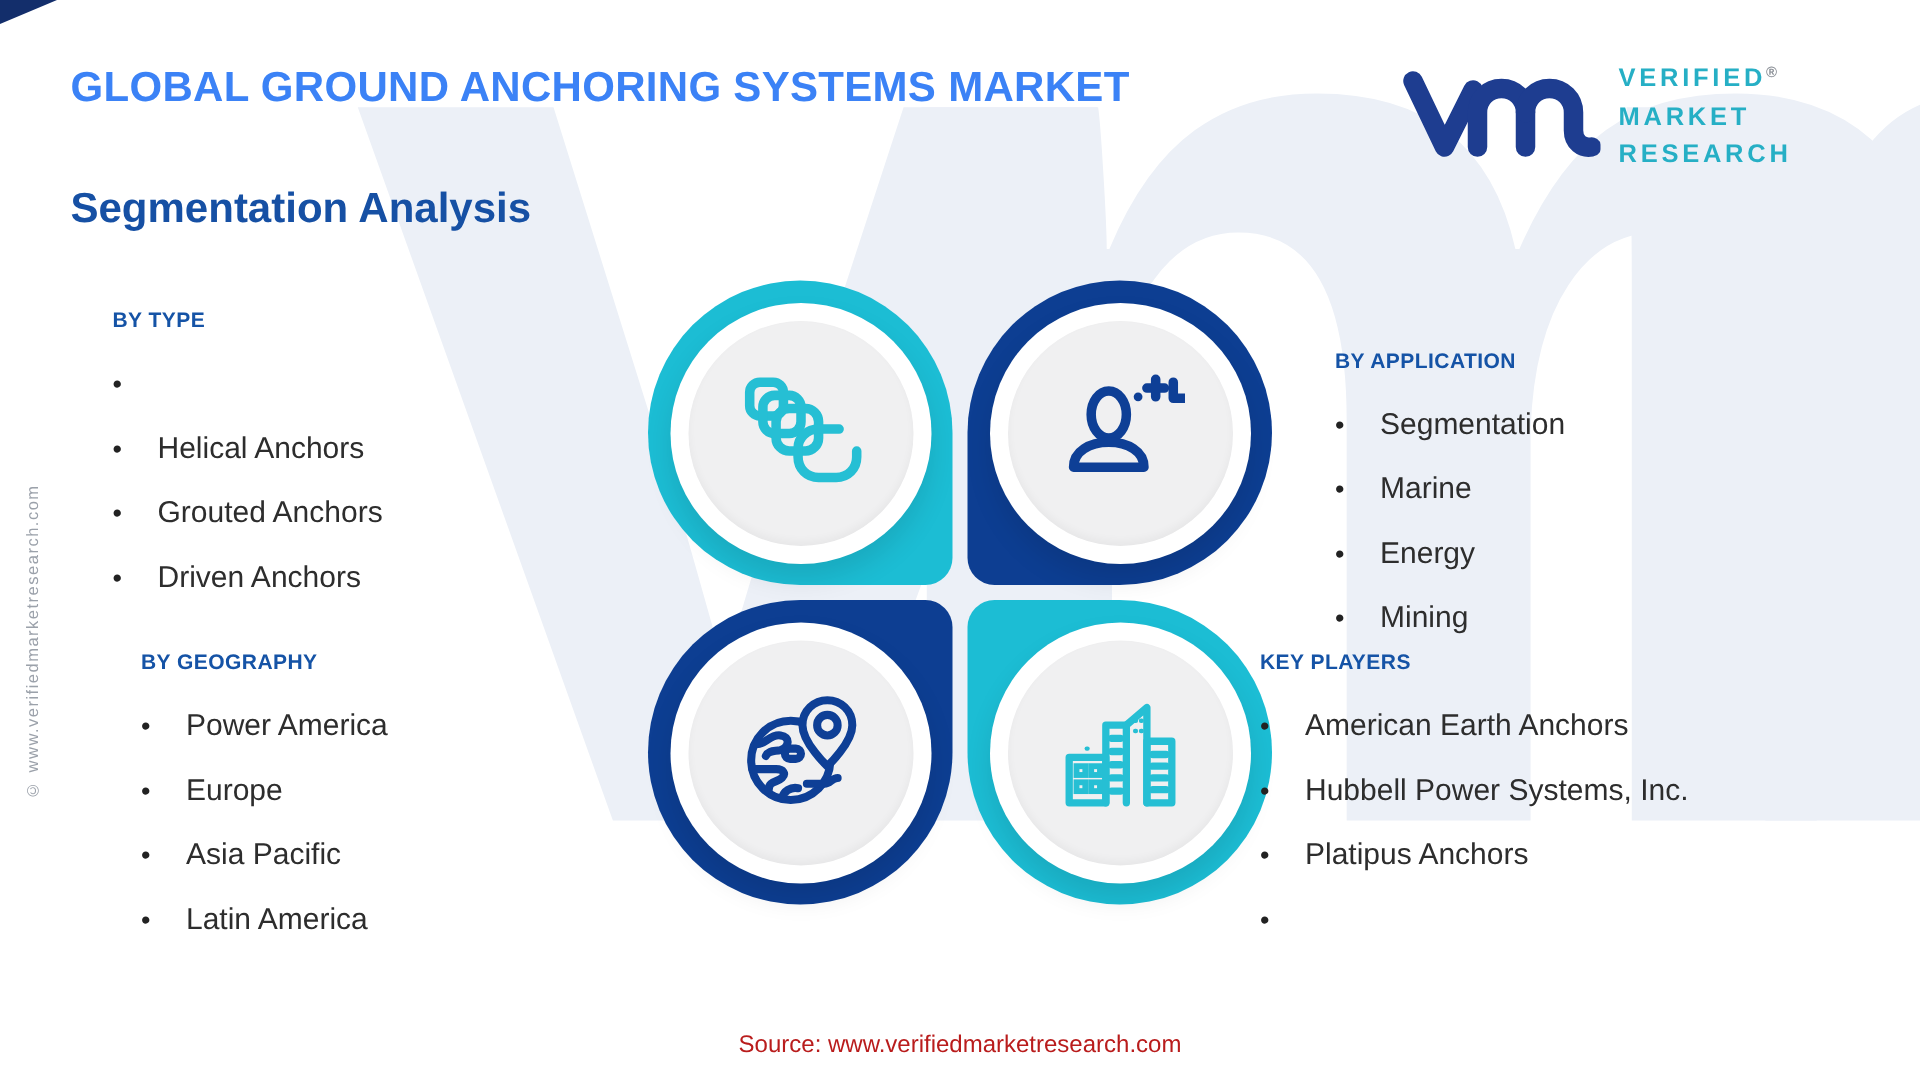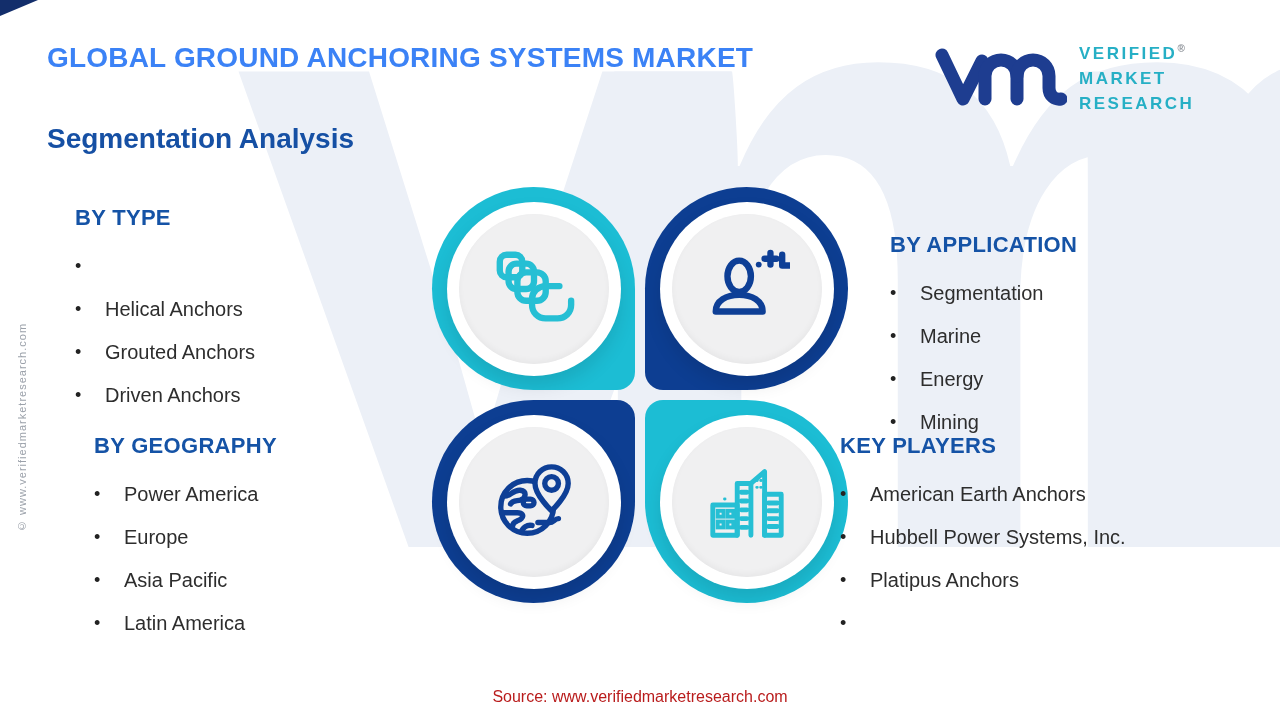--- a/index.html
+++ b/index.html
@@ -31,21 +31,21 @@
     font-size:28px; font-weight:bold; color:#1650a4;margin-top:20px;
   }
   
   .logo { position:absolute; left:935px; top:36px; z-index:2; display:flex; align-items:center; }
   .logo-mark { width:132px; height:70px; }
   .logo-text { margin-left:12px; color:#26afc5; font-weight:bold; font-size:17px;
                letter-spacing:2.5px; line-height:25px; }
   .reg { color:#8a8f96; font-size:10px; vertical-align:super; letter-spacing:0; }
   
   .section { position:absolute; z-index:2; }
-  .section h2 { font-size:22px; font-weight:bold; color:#1553a6; letter-spacing:0.3px; margin-bottom:14px; }
+  .section h2 { font-size:14px; font-weight:bold; color:#1553a6; letter-spacing:0.3px; margin-bottom:14px; }
   .section ul { list-style:none; }
   .section li { display:flex; align-items:center; height:43px; font-size:20px; color:#2d2d2d; }
   .bullet { width:30px; font-size:18px; color:#222; flex:0 0 30px; }
   #by-type        { left:75px;  top:205px; width:340px; }
   #by-geography   { left:75px;  top:433px; width:340px;margin-left:19px; }
   #by-application { left:890px; top:205px; width:390px;margin-top:27px; }
   #key-players    { left:840px; top:433px; width:390px; }
   
   .cluster {
     position:absolute; left:432px; top:187px; width:416px; height:416px; z-index:1;

